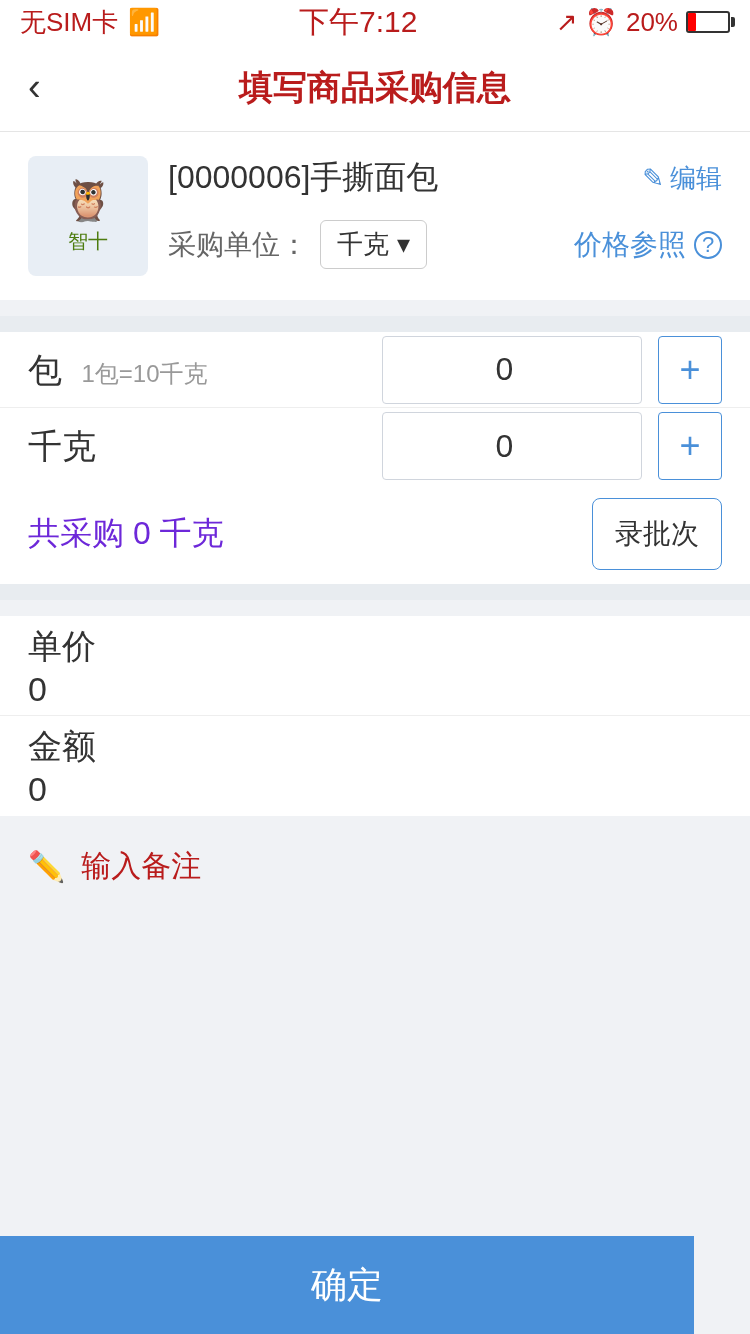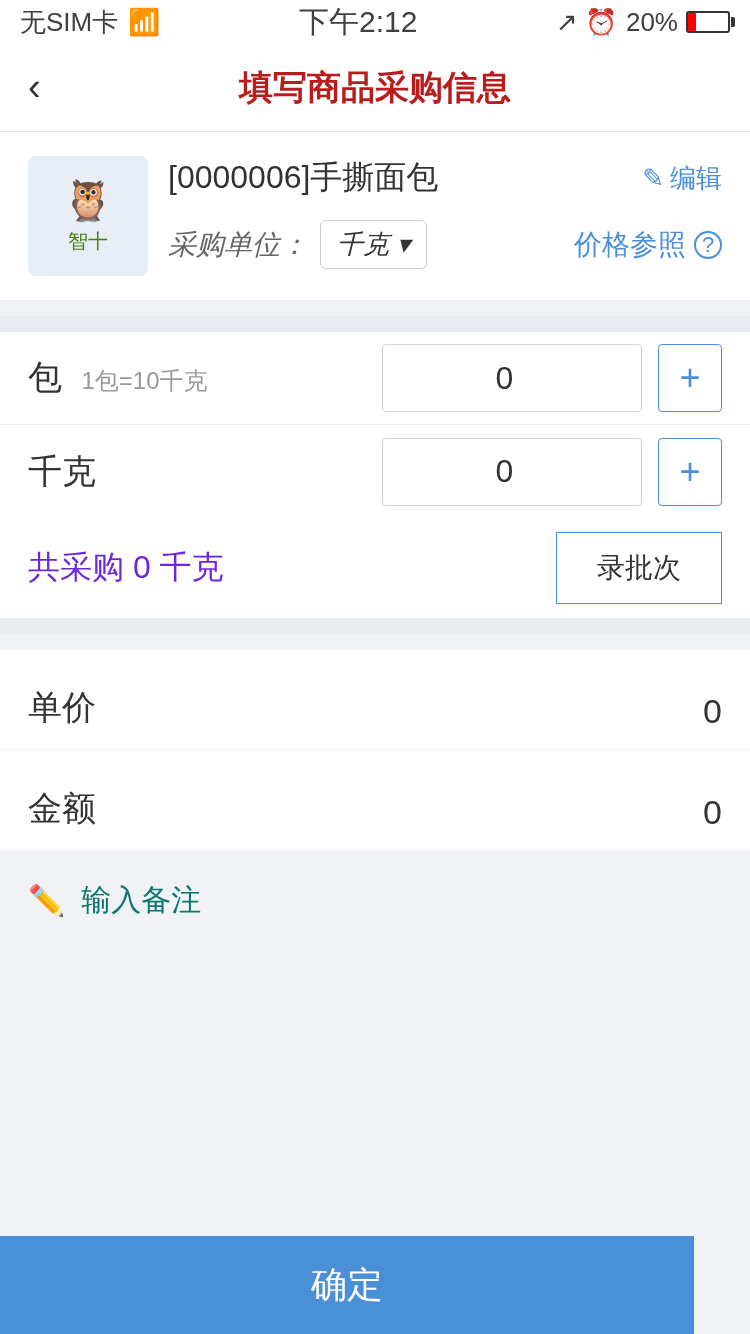--- a/index.html
+++ b/index.html
@@ -16,21 +16,21 @@
     
     .status-bar {
       width: 750px;
       height: 44px;
       background: #fff;
       display: flex;
       align-items: center;
       justify-content: space-between;
       padding: 0 20px;
       font-size: 26px;
-      color: #404040;
+      color: #b91c1c;
     }
     .status-left { display: flex; align-items: center; gap: 10px; }
     .status-center { font-size: 30px; font-weight: 500; }
     .status-right { display: flex; align-items: center; gap: 8px; font-size: 26px; }
     .battery-icon {
       width: 44px;
       height: 22px;
       border: 2px solid #333;
       border-radius: 3px;
       position: relative;
@@ -141,21 +141,20 @@
       display: flex;
       align-items: center;
       justify-content: space-between;
     }
     .unit-label {
       font-size: 28px;
       color: #666;
       display: flex;
       align-items: center;
       gap: 12px;
-      font-style: italic;
     }
     .unit-select {
       background: #fff;
       border: 1px solid #ccc;
       border-radius: 6px;
       padding: 6px 16px;
       font-size: 26px;
       color: #333;
       display: flex;
       align-items: center;
@@ -188,23 +187,22 @@
       background: #e8ecf0;
     }
 
     
     .input-section {
       background: #fff;
       margin-bottom: 0;
     }
     .input-row {
       display: flex;
-      align-items: center;
-      padding: 4px 28px;
-      height: 93px;
+      padding: 16px 28px;
+      height: 76px;
       border-bottom: 1px solid #eee;
     }
     .input-row:last-child {
       border-bottom: none;
     }
     .input-label {
       font-size: 34px;
       color: #333;
       min-width: 140px;
     }
@@ -256,40 +254,41 @@
       justify-content: space-between;
       padding: 0 28px;
       height: 100px;
     }
     .summary-text {
       font-size: 32px;
       color: #6d28d9;
     }
     .record-batch-btn {
       border: 1px solid #4a90d9;
-      border-radius: 0;
-      padding: 16px 40px;
+      border-radius: 8px;
+      padding: 16px 22px;
       font-size: 28px;
       color: #333;
       background: #fff;
       cursor: pointer;
     }
 
     
     .price-section {
       background: #fff;
       margin-top: 16px;
     }
     .price-row {
       display: flex;
-      align-items: flex-end;
+      align-items: flex-start;
       justify-content: space-between;
-      padding: 18px 28px;
+      padding: 8px 28px;
       height: 100px;
       border-bottom: 1px solid #eee;
+      flex-direction: column;
     }
     .price-row:last-child {
       border-bottom: none;
     }
     .price-label {
       font-size: 34px;
       color: #333;
     }
     .price-value {
       font-size: 34px;
@@ -305,21 +304,21 @@
       display: flex;
       align-items: center;
       gap: 16px;
     }
     .notes-icon {
       font-size: 30px;
       color: #aaa;
     }
     .notes-placeholder {
       font-size: 30px;
-      color: #0f766e;
+      color: #b91c1c;
     }
 
     
     .bottom-spacer {
       flex: 1;
       background: #f0f2f5;
       min-height: 220px;
     }
 
     
@@ -345,21 +344,21 @@
     }
   </style>
 </head>
 <body>
 
 <div class="status-bar">
   <div class="status-left">
     <span>无SIM卡</span>
     <span class="wifi-icon">📶</span>
   </div>
-  <div class="status-center">下午2:12</div>
+  <div class="status-center">下午7:12</div>
   <div class="status-right">
     <span>↗</span>
     <span>⏰</span>
     <span>20%</span>
     <div class="battery-icon">
       <div class="battery-fill"></div>
     </div>
   </div>
 </div>
 

